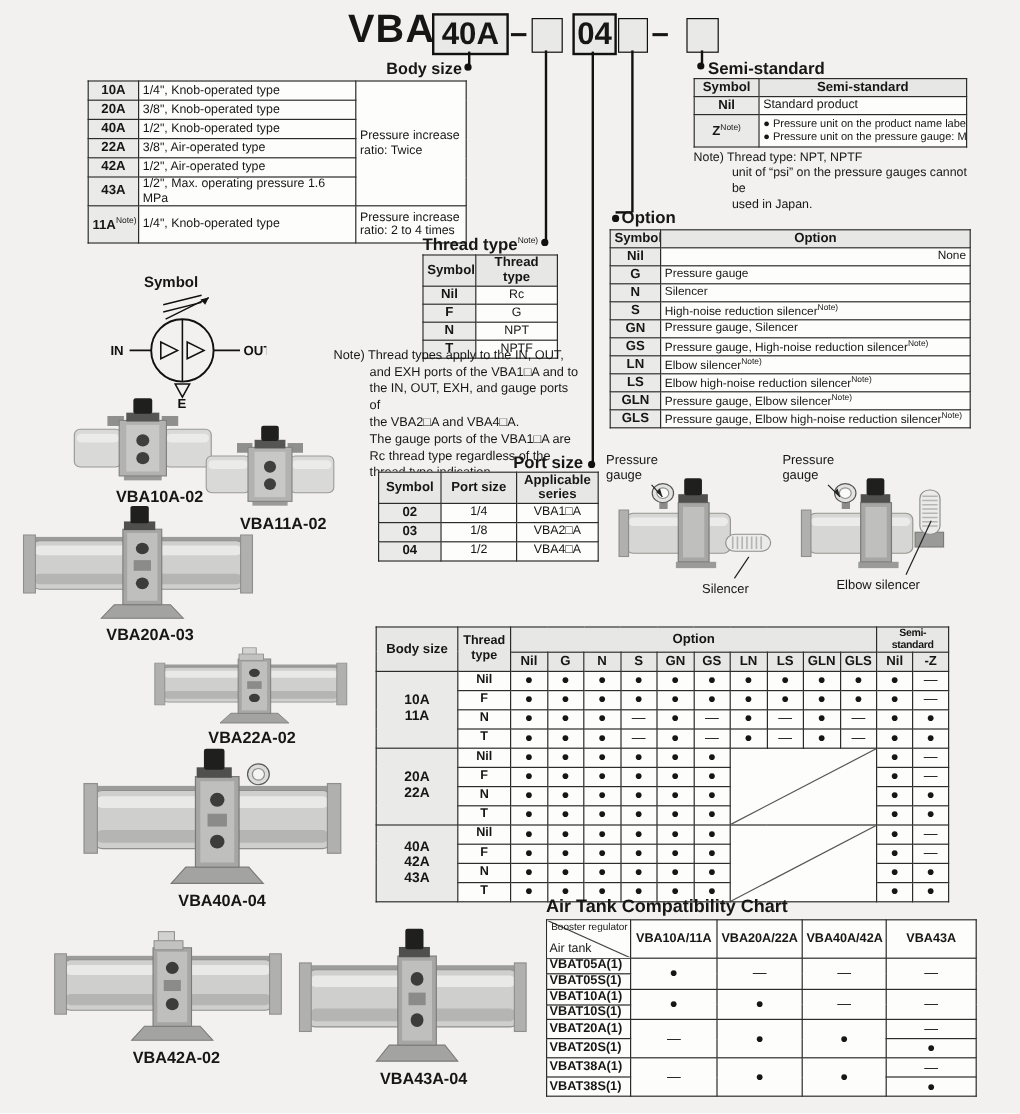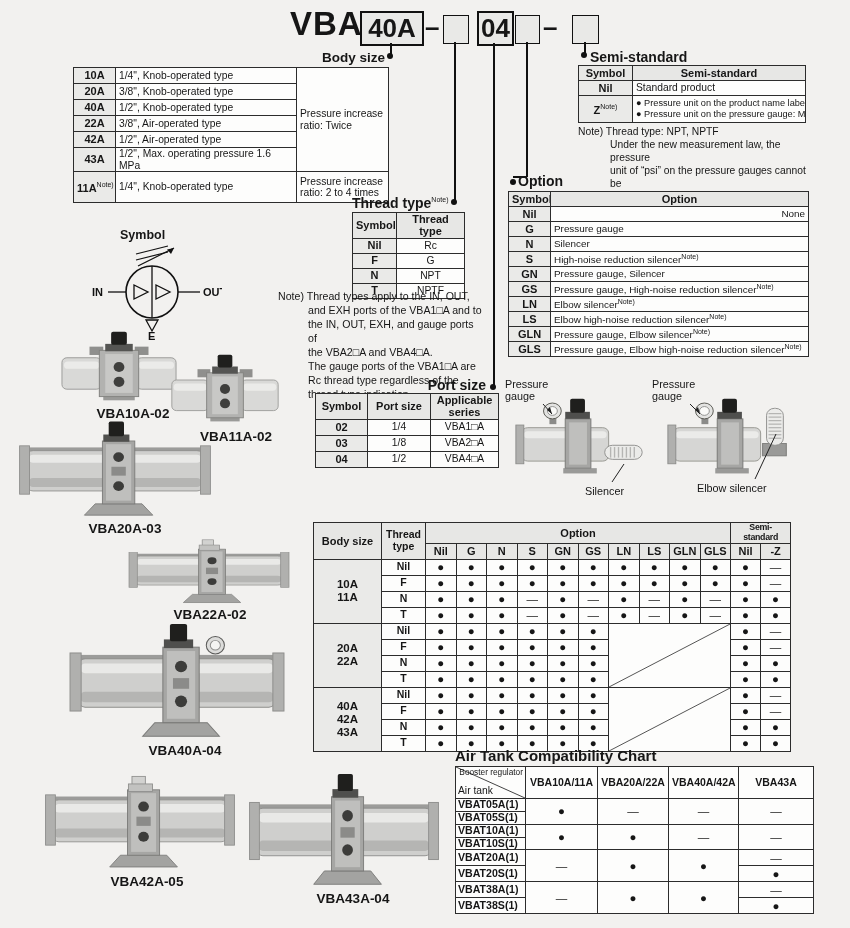--- a/index.html
+++ b/index.html
@@ -236,21 +236,21 @@
         <rect x="205" y="32" width="11" height="60" fill="#b0b0ae" stroke="#8e8e8c"></rect>
         <polygon points="88,104 140,104 152,118 76,118" fill="#a3a3a1" stroke="#7a7a78"></polygon>
         <rect x="96" y="26" width="36" height="78" fill="#a6a6a4" stroke="#7a7a78"></rect>
         <rect x="100" y="30" width="28" height="70" fill="#bfbfbd"></rect>
         <circle cx="114" cy="46" r="6" fill="#3c3c3a"></circle>
         <rect x="106" y="58" width="16" height="11" fill="#8b8b89"></rect>
         <circle cx="114" cy="82" r="6" fill="#3c3c3a"></circle>
         <rect x="101" y="10" width="15" height="10" fill="#d2d2d0" stroke="#8e8e8c"></rect>
         <rect x="97" y="19" width="27" height="9" fill="#c2c2c0" stroke="#8e8e8c"></rect>
       </svg></div>
-  <div class="abs plabel" style="left:82px;top:874px;width:130px;text-align:center;">VBA42A-05</div>
+  <div class="abs plabel" style="left:82px;top:874px;width:130px;text-align:center;">VBA42A-02</div>
 
   <div class="abs prod" style="left:246px;top:772px;width:196px;height:118px;"><svg viewBox="0 0 220 124" preserveAspectRatio="none">
         <rect x="14" y="34" width="192" height="5" fill="#9c9c9a"></rect>
         <rect x="12" y="38" width="196" height="50" rx="7" fill="#cfcfcd" stroke="#8e8e8c"></rect>
         <rect x="14" y="43" width="192" height="10" rx="5" fill="#e9e9e7"></rect>
         <rect x="14" y="72" width="192" height="11" rx="5" fill="#b5b5b3"></rect>
         <rect x="4" y="32" width="11" height="60" fill="#b0b0ae" stroke="#8e8e8c"></rect>
         <rect x="205" y="32" width="11" height="60" fill="#b0b0ae" stroke="#8e8e8c"></rect>
         <polygon points="88,104 140,104 152,118 76,118" fill="#a3a3a1" stroke="#7a7a78"></polygon>
         <rect x="96" y="26" width="36" height="78" fill="#a6a6a4" stroke="#7a7a78"></rect>
@@ -354,21 +354,20 @@
           <td class="sym" style="height: 26px;">Z<sup class="tiny">Note)</sup></td>
           <td class="desc">
             <div class="zl">● Pressure unit on the product name label: psi</div>
             <div class="zl">● Pressure unit on the pressure gauge: MPa and psi</div>
           </td>
         </tr>
       </tbody>
   </table>
   <div class="abs notesm" style="left:578px;top:125px;width:240px;" id="semi-note">
       <div>Note) Thread type: NPT, NPTF</div>
-      <div style="padding-left: 32px;">Under the new measurement law, the pressure</div>
       <div style="padding-left: 32px;">unit of “psi” on the pressure gauges cannot be</div>
       <div style="padding-left: 32px;">used in Japan.</div>
     </div>
 
   <div class="abs stitle" style="left:518px;top:173px;font-size:14px;">Option</div>
   <table class="abs tbl" style="left:508px;top:191px;width:300px;">
     <colgroup>
         <col style="width:42px">
         <col style="width:258px">
       </colgroup>

